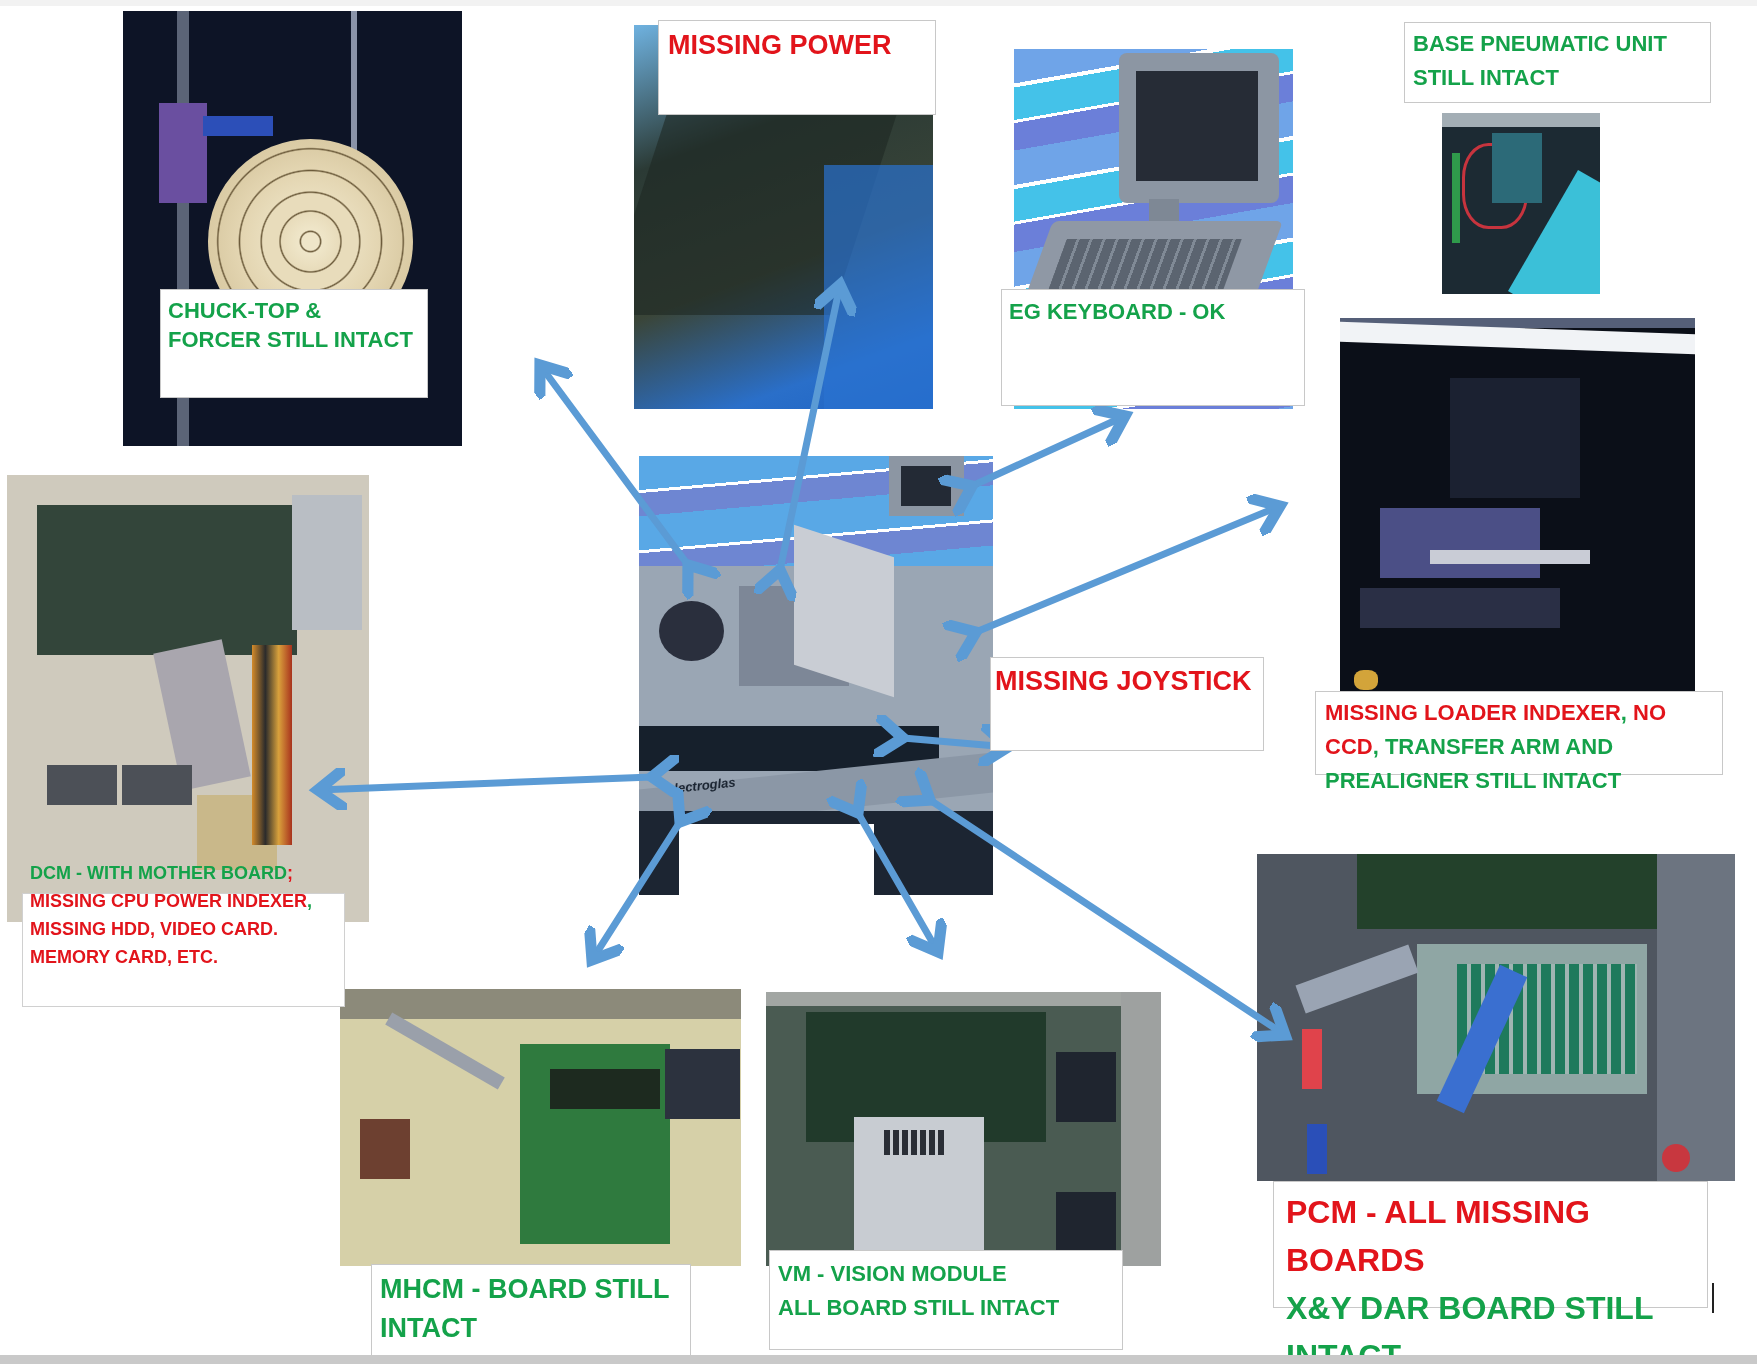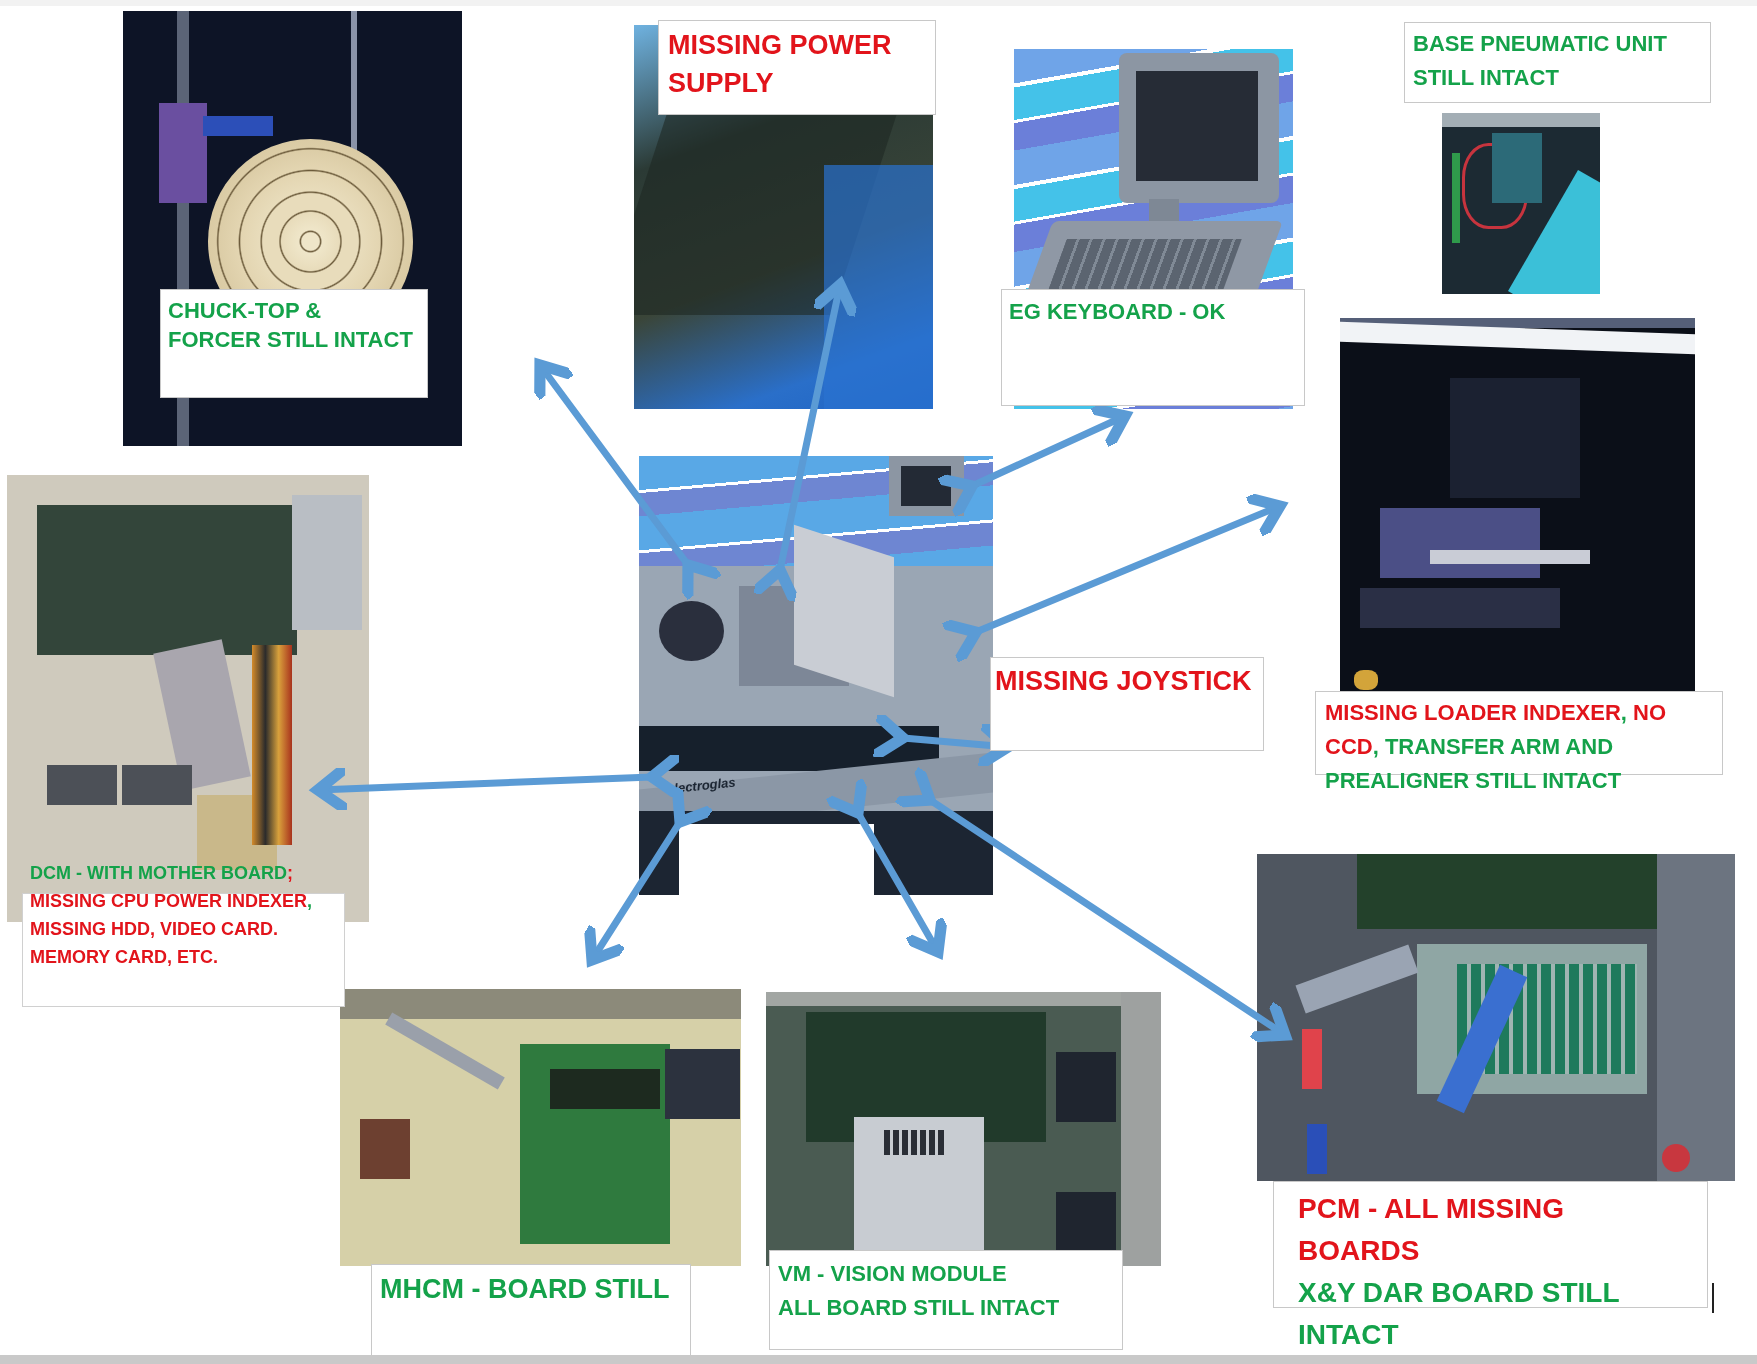--- a/index.html
+++ b/index.html
@@ -131,21 +131,20 @@
   </g>
 </svg>
 
 <div class="label" style="left:160px; top:289px; width:268px; height:109px; font-size:22px; padding:6px 7px;">
   <div class="green">CHUCK-TOP &amp;</div>
   <div class="green">FORCER STILL INTACT</div>
 </div>
 
 <div class="label" style="left:658px; top:20px; width:278px; height:95px; font-size:27px; padding:6px 9px; line-height:1.4;">
   <div class="red">MISSING POWER</div>
-  <div class="red">SUPPLY</div>
 </div>
 
 <div class="label" style="left:1001px; top:289px; width:304px; height:117px; font-size:22px; padding:5px 7px; line-height:1.55;">
   <div class="green">EG KEYBOARD - OK</div>
 </div>
 
 <div class="label" style="left:1404px; top:22px; width:307px; height:81px; font-size:22px; padding:4px 8px; line-height:1.55;">
   <div class="green">BASE PNEUMATIC UNIT</div>
   <div class="green">STILL INTACT</div>
 </div>
@@ -165,26 +164,27 @@
   <div class="red">MISSING HDD, VIDEO CARD.</div>
   <div class="red">MEMORY CARD, ETC.</div>
 </div>
 
 <div class="label" style="left:990px; top:657px; width:274px; height:94px; font-size:27px; padding:5px 4px; line-height:1.4;">
   <div class="red">MISSING JOYSTICK</div>
 </div>
 
 <div class="label" style="left:371px; top:1264px; width:320px; height:97px; font-size:27px; padding:5px 8px; line-height:1.45;">
   <div class="green">MHCM - BOARD STILL</div>
+  <div class="green">INTACT</div>
 </div>
 
 <div class="label" style="left:769px; top:1250px; width:354px; height:100px; font-size:22px; padding:6px 8px; line-height:1.55;">
   <div class="green">VM - VISION MODULE</div>
   <div class="green">ALL BOARD STILL INTACT</div>
 </div>
 
-<div class="label" style="left:1273px; top:1181px; width:435px; height:127px; font-size:28px; padding:6px 24px; line-height:1.5;">
+<div class="label" style="left:1273px; top:1181px; width:435px; height:127px; font-size:32px; padding:6px 12px; line-height:1.5;">
   <div class="red">PCM - ALL MISSING BOARDS</div>
   <div class="green">X&amp;Y DAR BOARD STILL INTACT</div>
 </div>
 
 <div class="caret"></div>
 <div class="bottombar"></div>
 
 </body></html>

